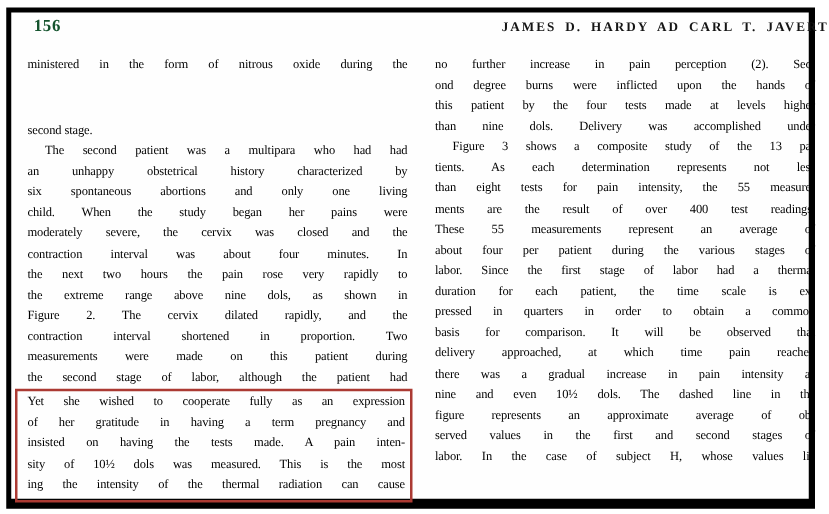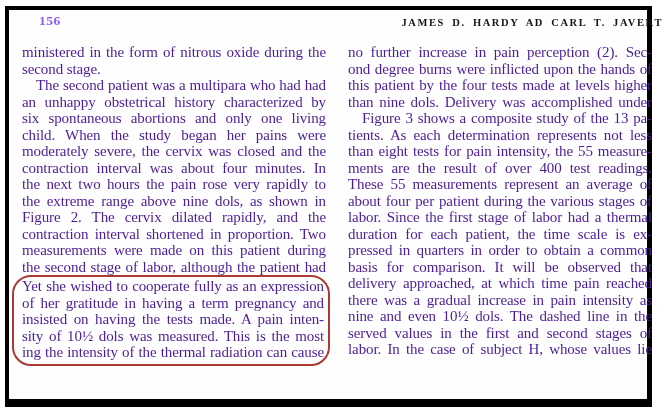--- a/index.html
+++ b/index.html
@@ -9,40 +9,40 @@
     font-family:"Liberation Serif","DejaVu Serif",serif;
   }
   .frame{
     position:absolute;left:5px;top:6px;width:647px;height:401px;
     box-sizing:border-box;
     border:4px solid #000;border-bottom-width:8px;border-right-width:5px;
     background:#fefefe;
   }
   .pagenum{
     position:absolute;left:27px;top:13px;
-    font-size:13.5px;font-weight:bold;color:#8b5cf6;letter-spacing:0.5px;margin-left:12px;
+    font-size:13.5px;font-weight:bold;color:#14532d;letter-spacing:0.5px;
   }
   .runtitle{
     position:absolute;left:0;top:17px;width:663px;
     text-align:right;
     font-size:10.5px;font-weight:bold;color:#151515;
     letter-spacing:1.6px;word-spacing:3px;
   }
   .col{
     position:absolute;top:44px;width:304px;
-    font-size:15px;line-height:16.5px;color:#4c1d95;
+    font-size:10px;line-height:16.5px;color:#000000;
     letter-spacing:-0.1px;
   }
   .col-left{left:22px;}
   .col-right{left:348px;}
   .tline{
     text-align:justify;
     text-align-last:justify;
   }
-  .tline.flush{text-align-last:left;}
+  .tline.flush{text-align-last:left;margin-top:36px;}
   .tline.indent{padding-left:14px;}
   .highlight-box{
     border:2px solid #ab3a33;
     margin-left:-10px;margin-right:-4px;
     padding:1px 4px 3px 8px;
   }
 </style>
 </head>
 <body>
 
@@ -62,21 +62,21 @@
       <div class="tline">child. When the study began her pains were</div>
       <div class="tline">moderately severe, the cervix was closed and the</div>
       <div class="tline">contraction interval was about four minutes. In</div>
       <div class="tline">the next two hours the pain rose very rapidly to</div>
       <div class="tline">the extreme range above nine dols, as shown in</div>
       <div class="tline">Figure 2. The cervix dilated rapidly, and the</div>
       <div class="tline">contraction interval shortened in proportion. Two</div>
       <div class="tline">measurements were made on this patient during</div>
       <div class="tline">the second stage of labor, although the patient had</div>
     </div>
-  <div class="highlight-box" style="border-color: rgb(171, 58, 51); border-radius: 19px;">
+  <div class="highlight-box" style="border-color: rgb(171, 58, 51);">
       <div class="tline">Yet she wished to cooperate fully as an expression</div>
       <div class="tline">of her gratitude in having a term pregnancy and</div>
       <div class="tline">insisted on having the tests made. A pain inten-</div>
       <div class="tline">sity of 10½ dols was measured. This is the most</div>
       <div class="tline">ing the intensity of the thermal radiation can cause</div>
     </div>
 </div>
 
 <div class="col col-right">
     <div class="tline">no further increase in pain perception (2). Sec-</div>
@@ -89,15 +89,16 @@
     <div class="tline">ments are the result of over 400 test readings.</div>
     <div class="tline">These 55 measurements represent an average of</div>
     <div class="tline">about four per patient during the various stages of</div>
     <div class="tline">labor. Since the first stage of labor had a thermal</div>
     <div class="tline">duration for each patient, the time scale is ex-</div>
     <div class="tline">pressed in quarters in order to obtain a common</div>
     <div class="tline">basis for comparison. It will be observed that</div>
     <div class="tline">delivery approached, at which time pain reached</div>
     <div class="tline">there was a gradual increase in pain intensity as</div>
     <div class="tline">nine and even 10½ dols. The dashed line in the</div>
+    <div class="tline">figure represents an approximate average of ob-</div>
     <div class="tline">served values in the first and second stages of</div>
     <div class="tline">labor. In the case of subject H, whose values lie</div>
   </div>
 
 </body></html>

